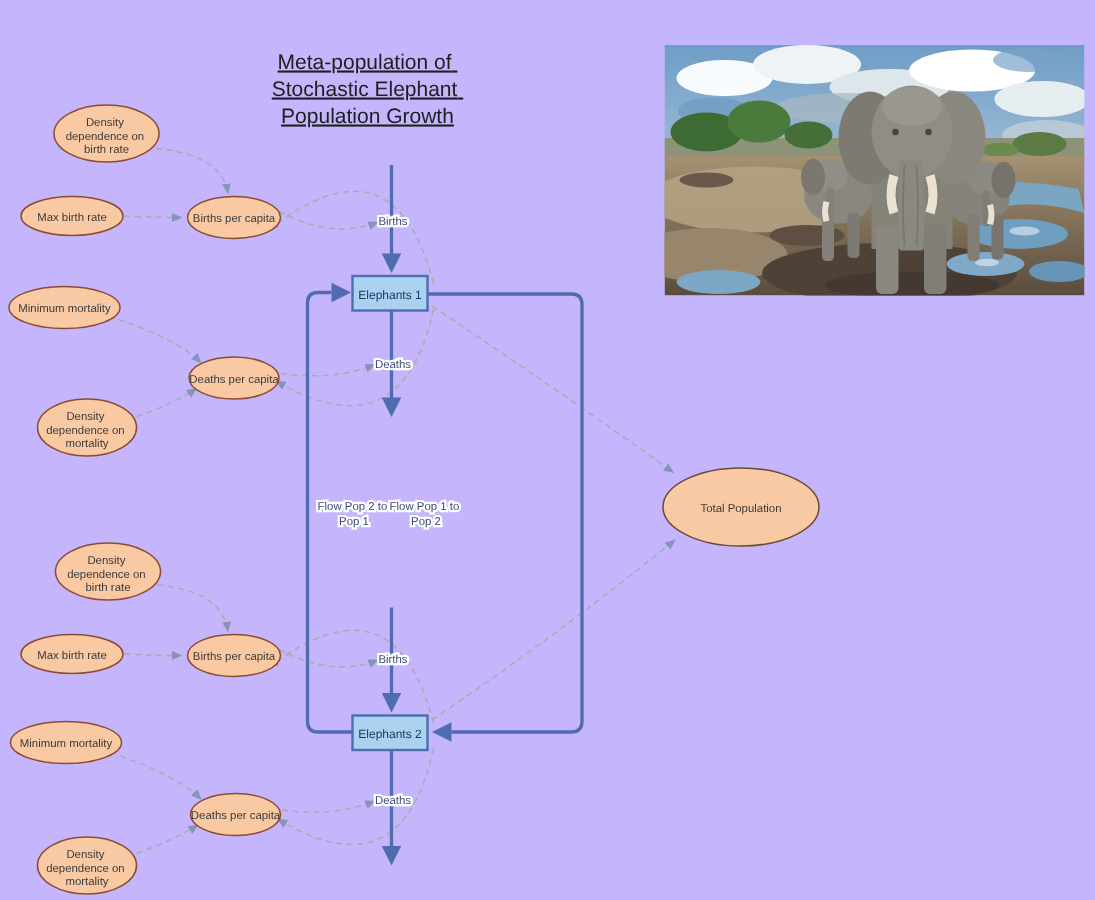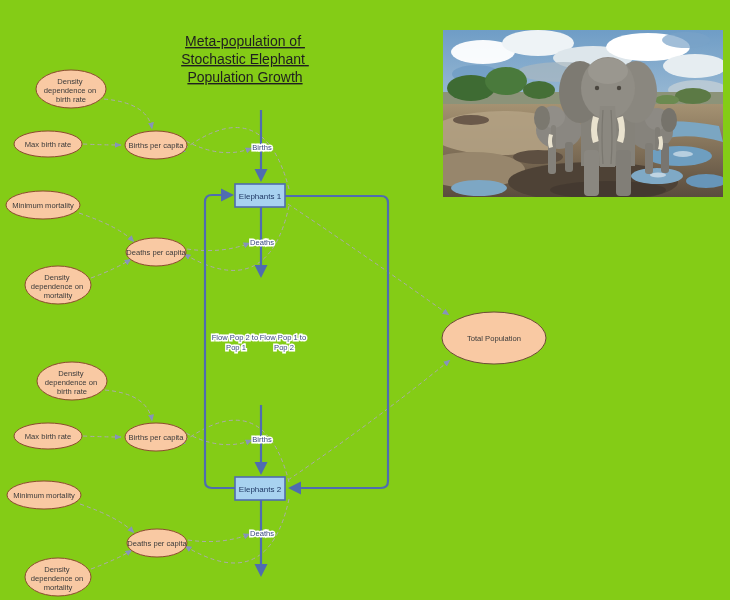--- a/index.html
+++ b/index.html
@@ -1,16 +1,16 @@
 <!DOCTYPE html>
 <html><head>
 <meta charset="utf-8">
 <style>
   html,body{margin:0;padding:0;background:#ffffff;}
-  .canvas{position:relative;width:730px;height:600px;background:#84cc16;overflow:hidden;
+  .canvas{position:relative;width:730px;height:600px;background:#c4b5fd;overflow:hidden;
           font-family:"Liberation Sans",sans-serif;}
   svg{position:absolute;left:0;top:0;}
   text{font-family:"Liberation Sans",sans-serif;}
   .title-text{font-size:14px;fill:#1f1f1f;text-decoration:underline;}
   .conv-text{font-size:7.6px;fill:#3a3a3a;}
   .stock-text{font-size:8px;fill:#1f3864;}
   .flow-label{font-size:7.6px;fill:#3a4a7e;paint-order:stroke;stroke:#ffffff;stroke-width:3px;}
   .conv{fill:#F9C9A3;stroke:#8C4B2F;stroke-width:1;}
   .stockrect{fill:#A8D2F0;stroke:#4F6CB0;stroke-width:1.6;}
   .pipe{fill:none;stroke:#4F6CB0;stroke-width:2.2;}

